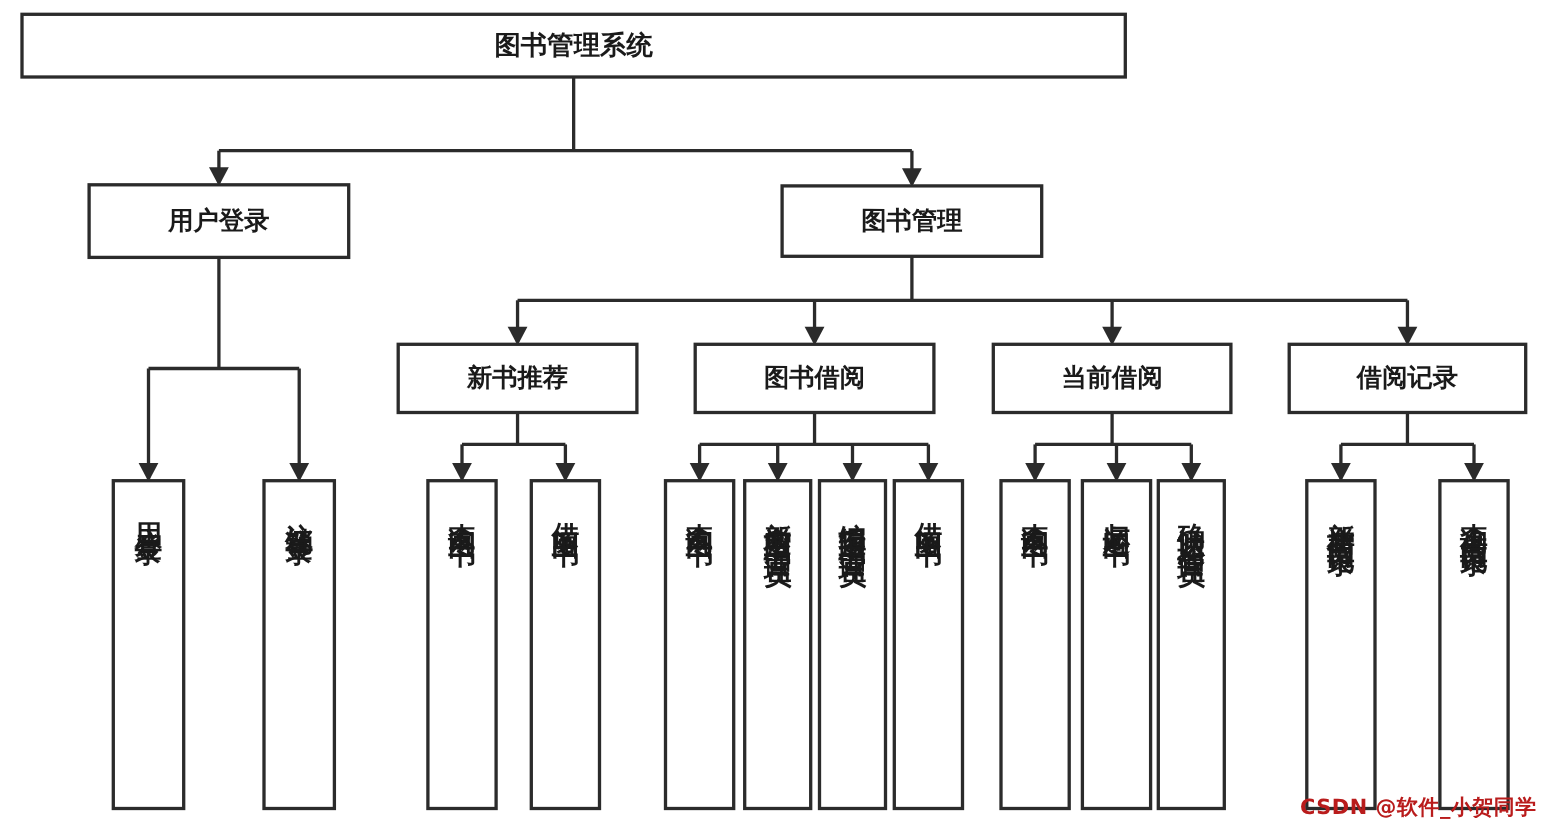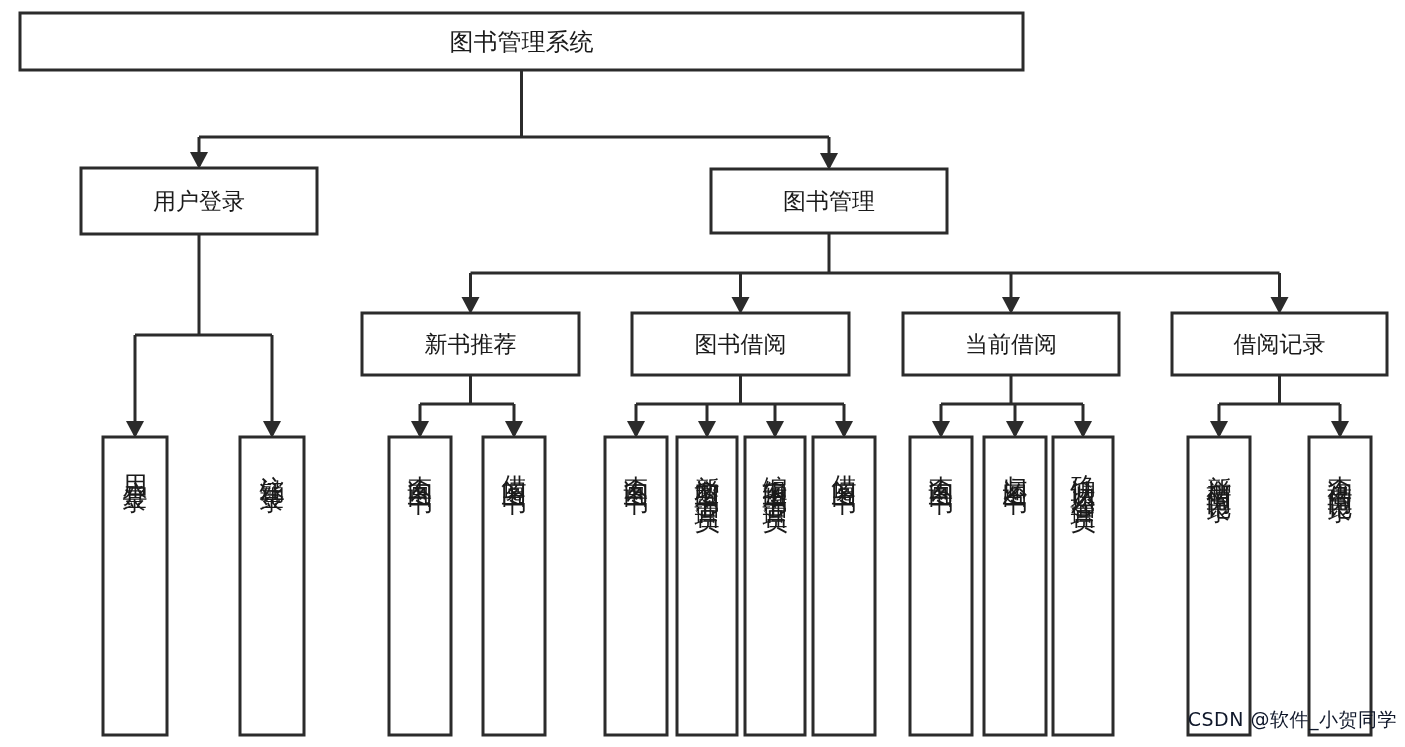--- a/index.html
+++ b/index.html
@@ -12,20 +12,21 @@
     width: 1405px;
     height: 747px;
     font-family: "DejaVu Sans", "Liberation Sans", sans-serif;
     overflow: hidden;
   }
   #diagram-root {
     position: relative;
     width: 1405px;
     height: 747px;
     background: #ffffff;
+    font-weight: bold;
   }
   svg.flow {
     position: absolute;
     top: 0;
     left: 0;
     width: 1405px;
     height: 747px;
     display: block;
   }
   .node-rect {
@@ -72,24 +73,24 @@
     font-family: "DejaVu Sans", "Liberation Sans", sans-serif;
     font-size: 25px;
     line-height: 1;
     letter-spacing: 5px;
     color: #1a1a1a;
     white-space: nowrap;
   }
   .watermark {
     position: absolute;
     right: 8px;
-    bottom: 14px;
+    bottom: 0;
     font-family: "DejaVu Sans", "Liberation Sans", sans-serif;
     font-size: 19px;
-    color: #0f172a;
+    color: #b91c1c;
     white-space: nowrap;
     letter-spacing: 0.5px;
   }
 </style>
 </head>
 <body>
 
 <div id="diagram-root">
 
   <svg class="flow" viewBox="0 0 1405 747">

